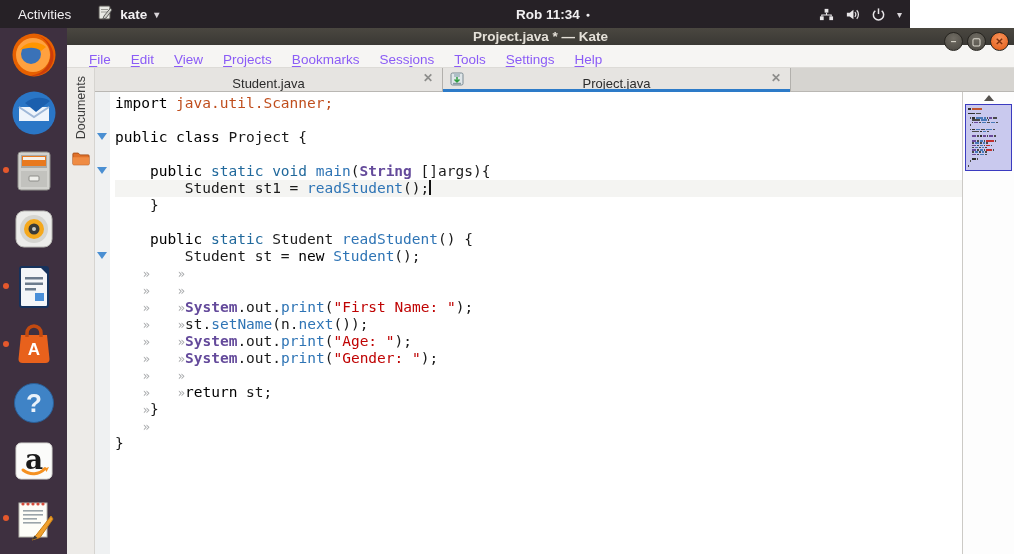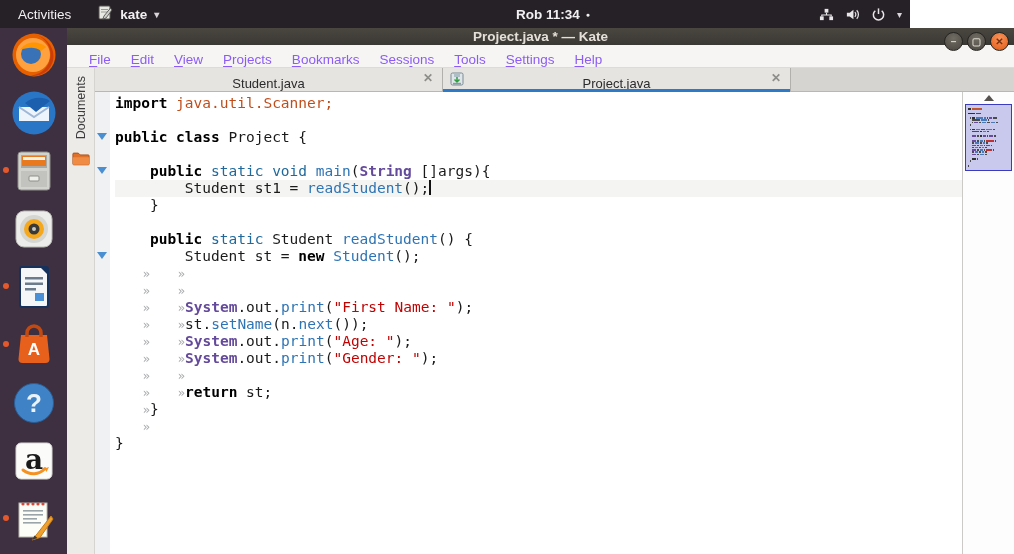--- a/index.html
+++ b/index.html
@@ -57,21 +57,21 @@
   .main-row{flex:1;display:flex;min-height:0;}
   .editor{flex:1;display:flex;background:#fff;min-width:0;}
   .gutter{width:15px;flex:none;background:#eff1f2;position:relative;}
   .fold-arrow{position:absolute;left:2px;width:0;height:0;
     border-left:5px solid transparent;border-right:5px solid transparent;border-top:7px solid #4a8fd2;}
   .code-area{flex:1;padding:3px 0 0 5px;font-family:"DejaVu Sans Mono",monospace;
     font-size:14.5px;line-height:17px;color:#1a1a1a;overflow:hidden;}
   .code-line{height:17px;white-space:pre;}
   .code-line.current{background:#f4f4f2;}
   .tab-mark{display:inline-block;width:35px;color:#a8aaac;text-align:right;font-size:12px;}
-  .kw{font-weight:bold;color:#000;}
+  .kw{font-weight:normal;color:#000;}
   .dt{color:#21699c;}
   .fn{color:#2e74b5;}
   .cls{color:#644a9b;font-weight:bold;}
   .str{color:#bf0303;}
   .imp{color:#bf4d1c;}
   .caret{display:inline-block;width:2px;height:15px;background:#101010;vertical-align:-2px;}
 
   .scroll-col{width:51px;flex:none;border-left:1px solid #cccac6;background:#fdfdfd;
     display:flex;flex-direction:column;align-items:center;}
   .up-arrow{margin-top:3px;width:0;height:0;border-left:5px solid transparent;

